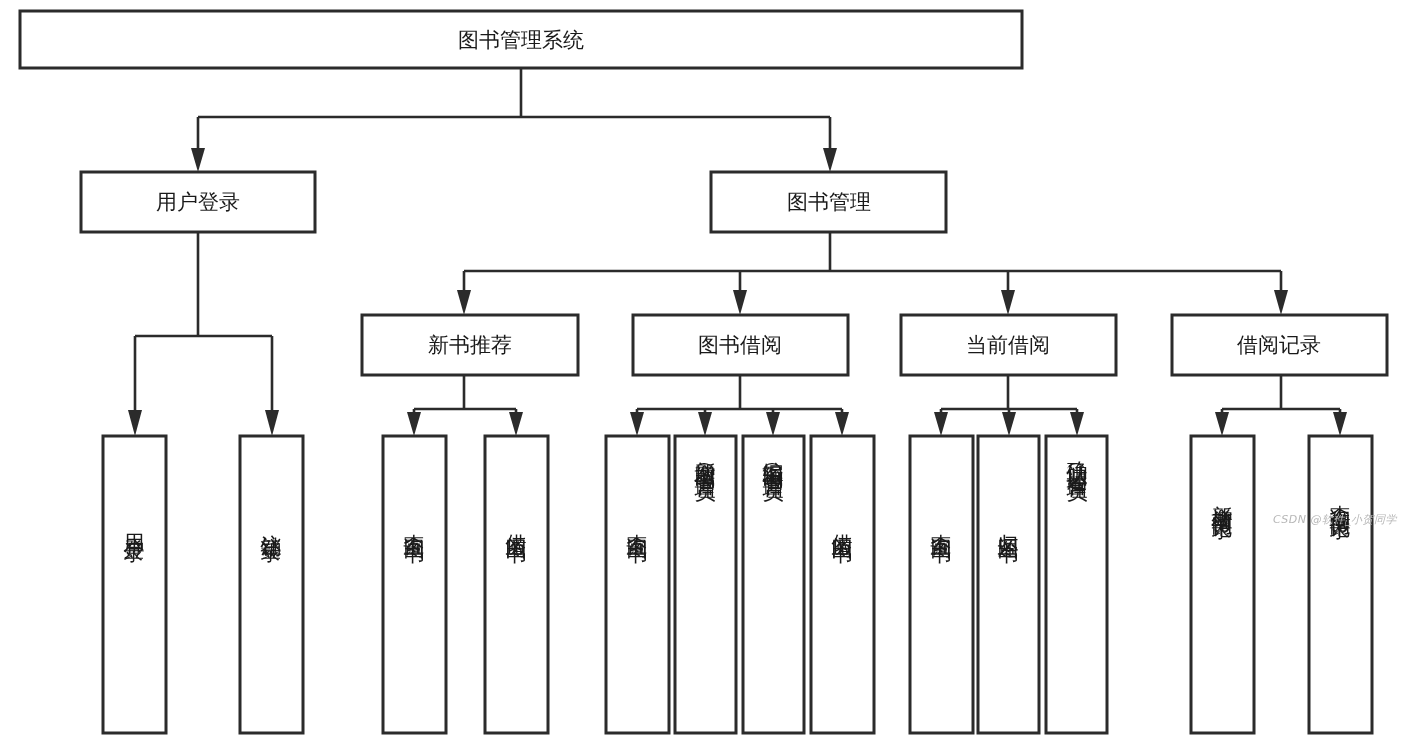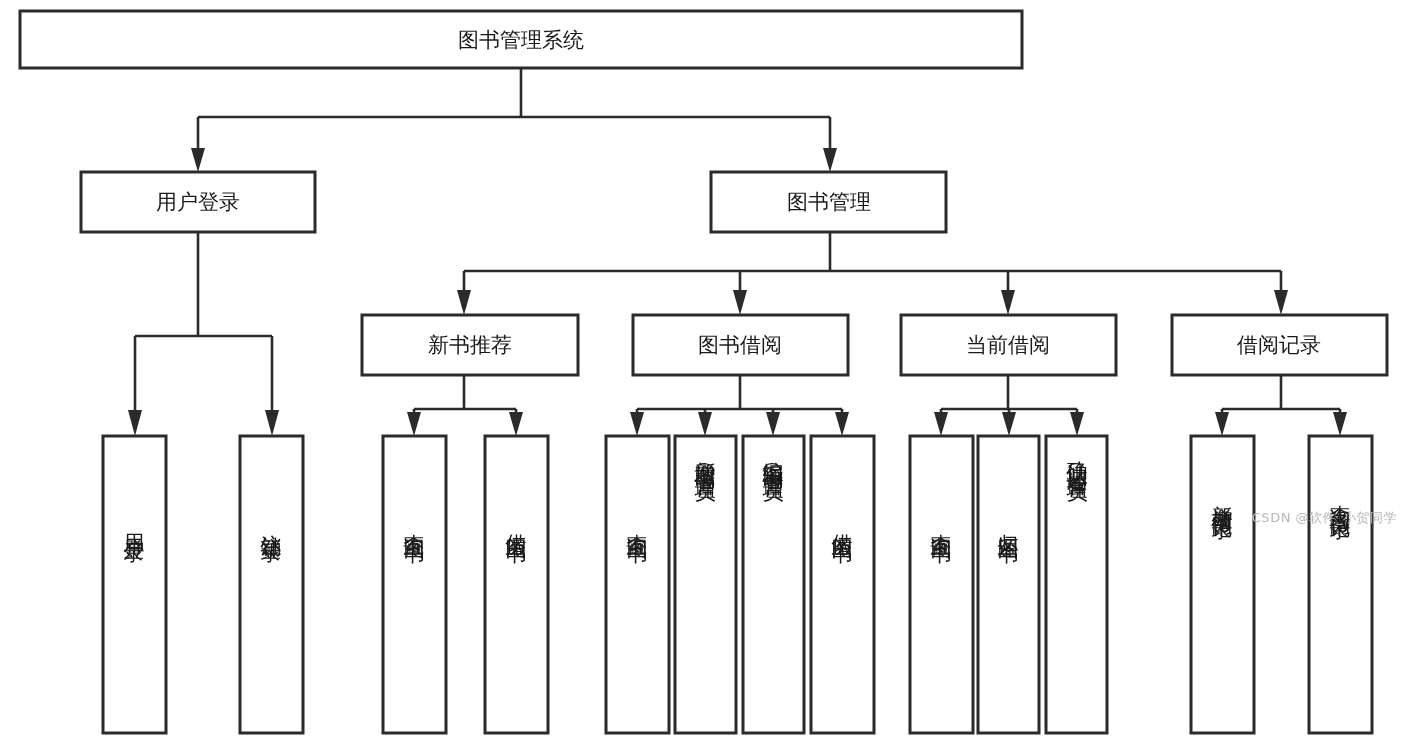--- a/index.html
+++ b/index.html
@@ -61,24 +61,25 @@
     white-space: nowrap;
     transform: translateX(-50%);
     text-align: start;
     pointer-events: none;
   }
   .watermark {
     position: absolute;
     right: 8px;
     bottom: 6px;
     font-family: "DejaVu Sans", "Liberation Sans", sans-serif;
-    font-size: 13px;
+    font-size: 11px;
     color: #b7b7b7;
     letter-spacing: 0.5px;
     white-space: nowrap;
+    font-style: italic;
   }
 </style>
 </head>
 <body>
 
 <div id="diagram-root">
 
   <svg class="diagram" viewBox="0 0 1405 747" xmlns="http://www.w3.org/2000/svg">
 
     <g>

